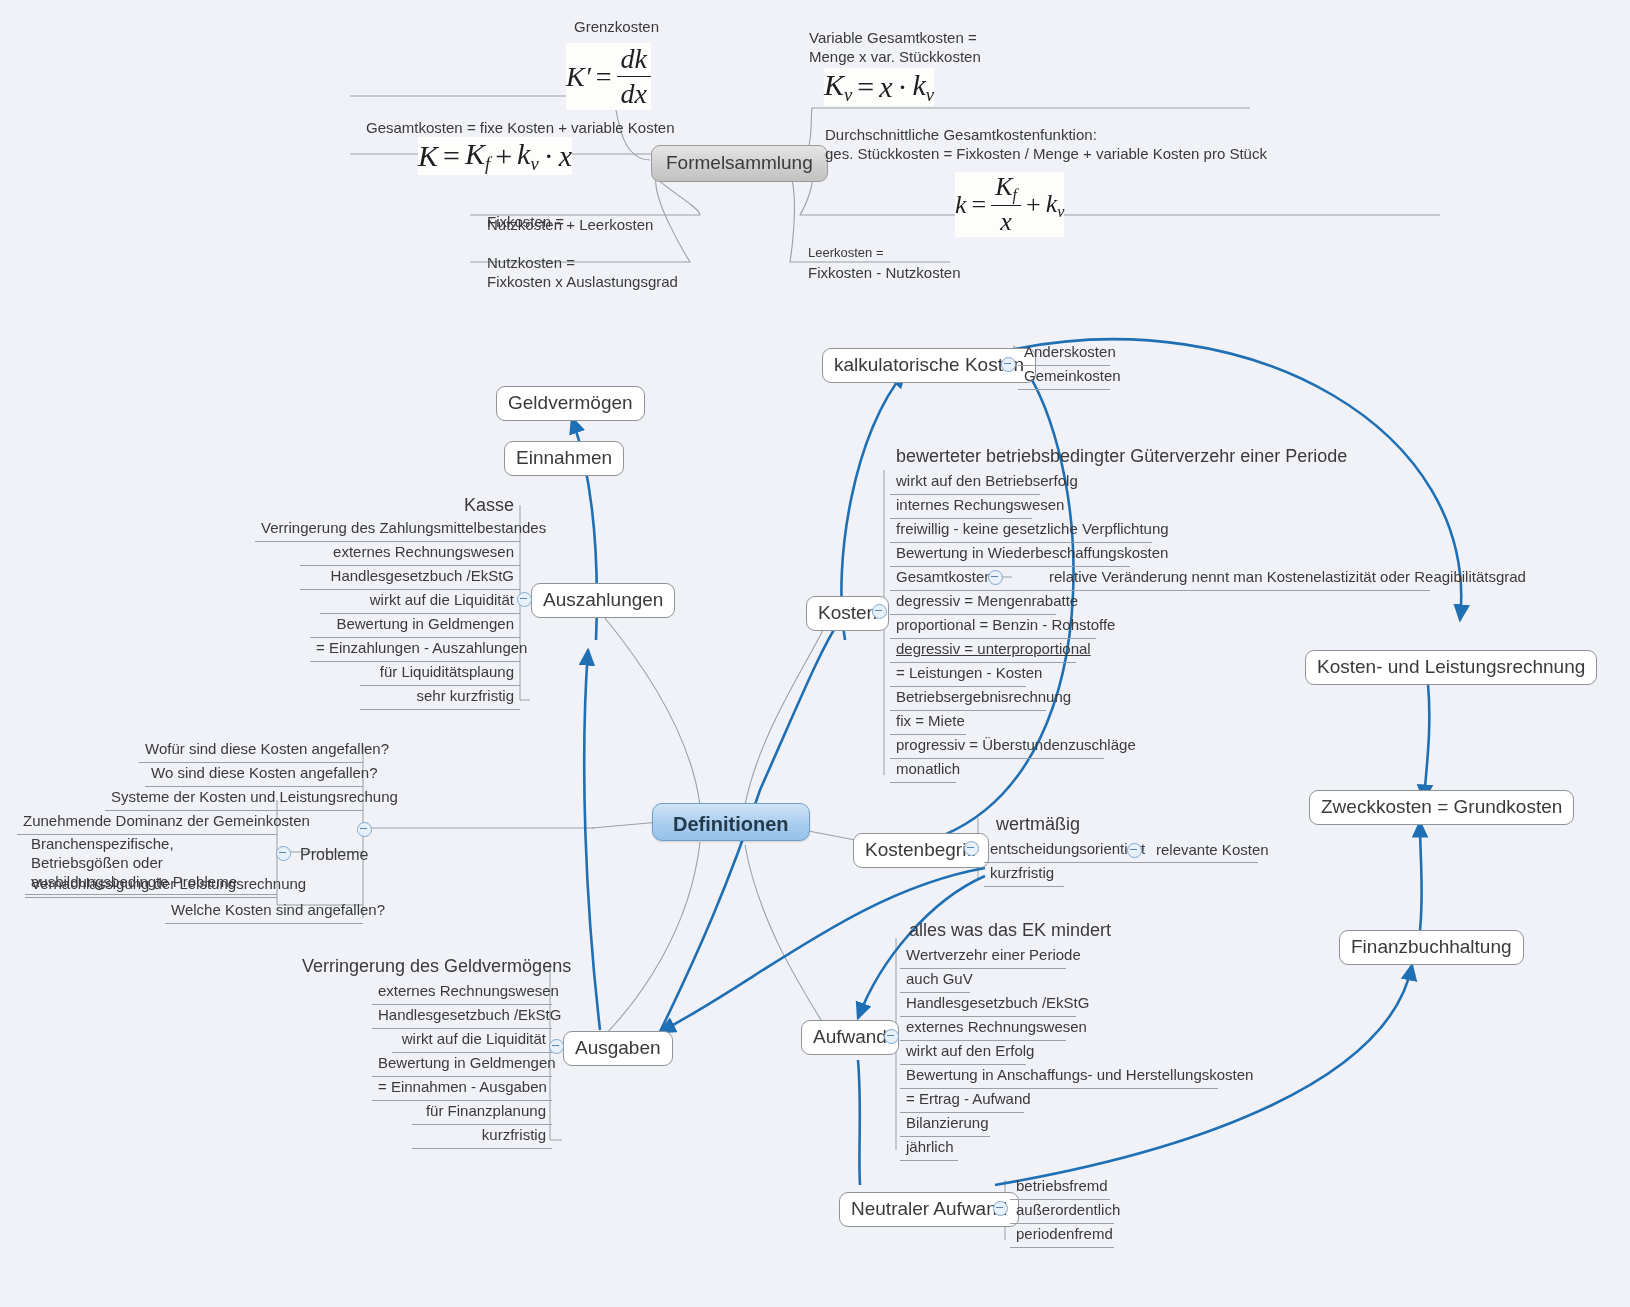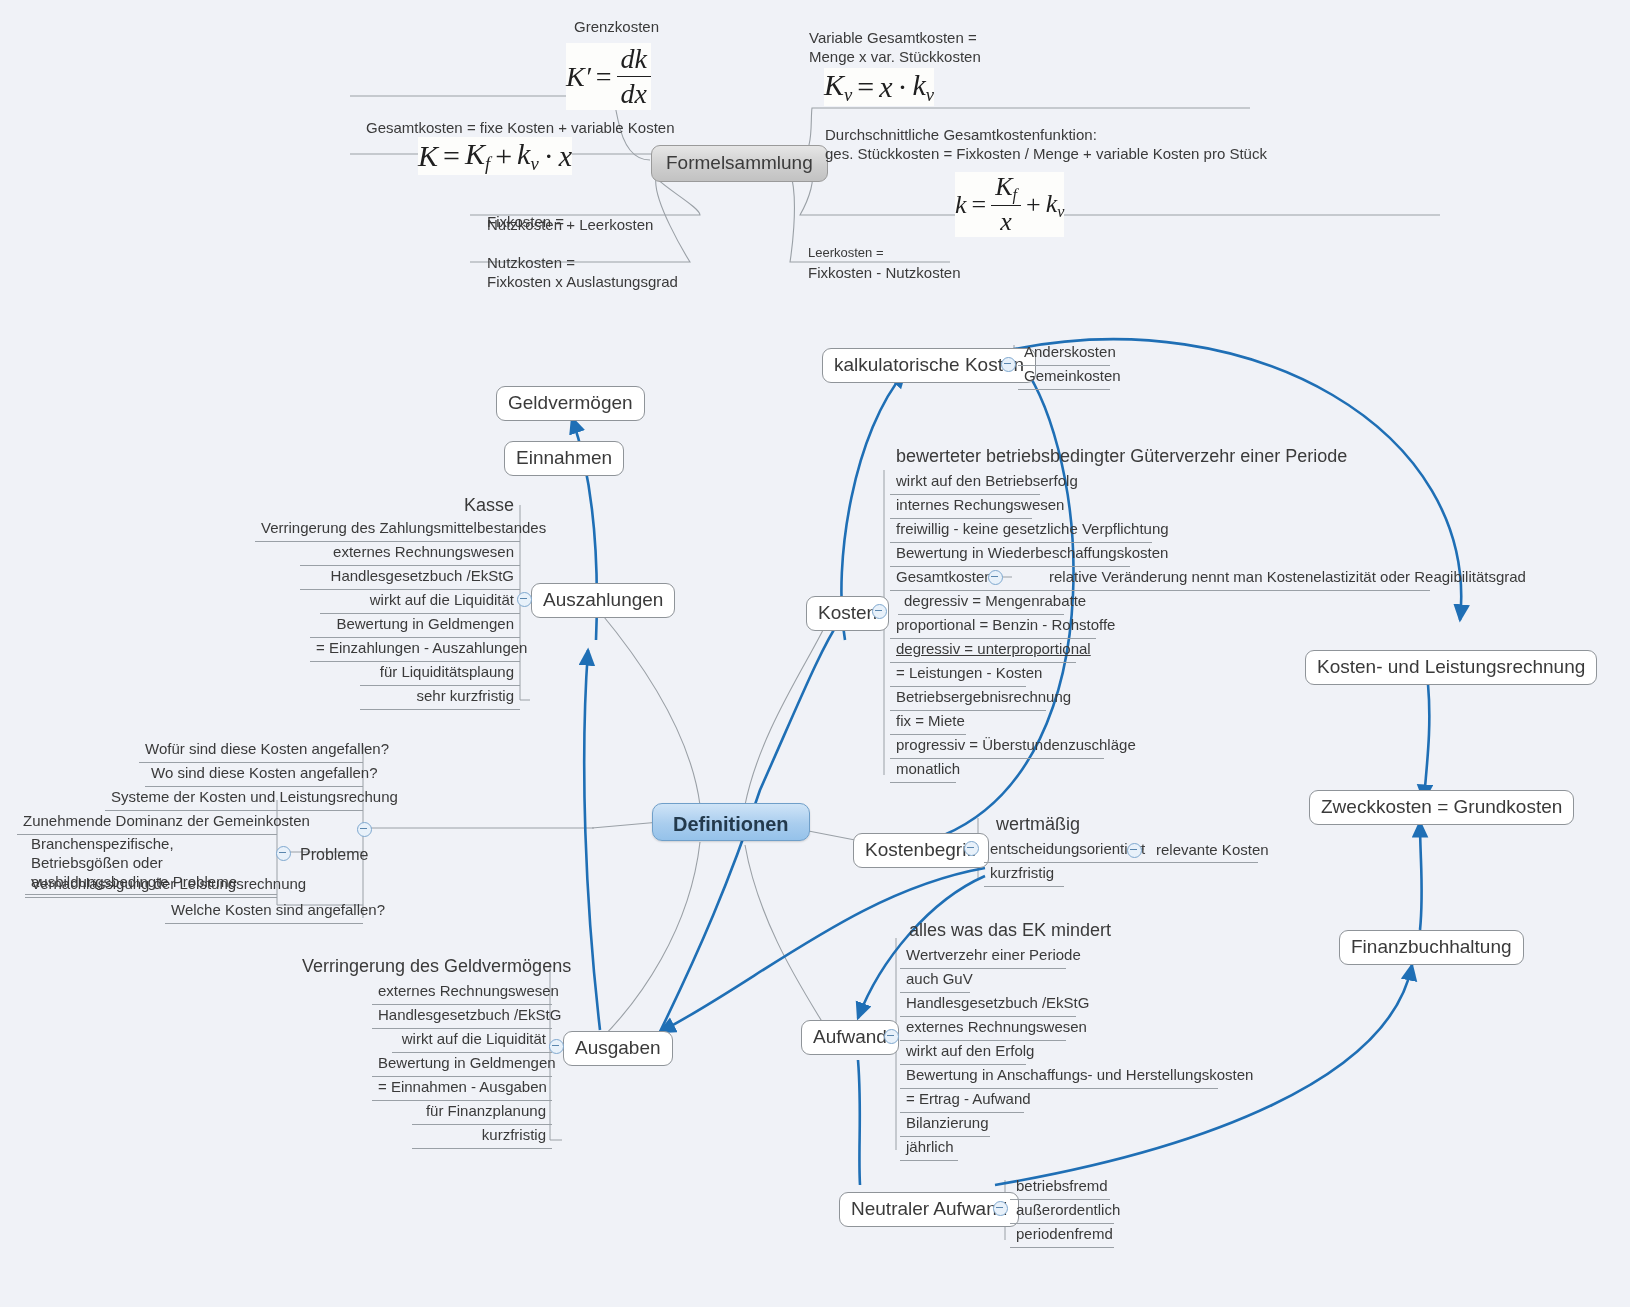--- a/index.html
+++ b/index.html
@@ -305,21 +305,21 @@
 
 <div class="knob" style="left:872px;top:604px;"></div>
 <div class="leaf big nb" style="left:890px;top:443px;width:410px;">bewerteter betriebsbedingter Güterverzehr einer Periode</div>
 <div class="leaf" style="left:890px;top:470px;width:150px;">wirkt auf den Betriebserfolg</div>
 <div class="leaf" style="left:890px;top:494px;width:142px;">internes Rechungswesen</div>
 <div class="leaf" style="left:890px;top:518px;width:262px;">freiwillig - keine gesetzliche Verpflichtung</div>
 <div class="leaf" style="left:890px;top:542px;width:240px;">Bewertung in Wiederbeschaffungskosten</div>
 <div class="leaf" style="left:890px;top:566px;width:540px;">Gesamtkosten</div>
 <div class="leaf nb" style="left:1012px;top:566px;font-size:15px;border-bottom:none;margin-left:31px;">relative Veränderung nennt man Kostenelastizität oder Reagibilitätsgrad</div>
 <div class="knob" style="left:988px;top:570px;"></div>
-<div class="leaf" style="left:890px;top:590px;width:166px;margin-left:8px;">degressiv = Mengenrabatte</div>
+<div class="leaf" style="left:890px;top:590px;width:166px;">degressiv = Mengenrabatte</div>
 <div class="leaf" style="left:890px;top:614px;width:206px;">proportional = Benzin - Rohstoffe</div>
 <div class="leaf" style="left:890px;top:638px;width:186px;text-decoration:underline;">degressiv = unterproportional</div>
 <div class="leaf" style="left:890px;top:662px;width:136px;">= Leistungen - Kosten</div>
 <div class="leaf" style="left:890px;top:686px;width:156px;">Betriebsergebnisrechnung</div>
 <div class="leaf" style="left:890px;top:710px;width:76px;">fix = Miete</div>
 <div class="leaf" style="left:890px;top:734px;width:214px;">progressiv = Überstundenzuschläge</div>
 <div class="leaf" style="left:890px;top:758px;width:66px;">monatlich</div>
 
 <div class="knob" style="left:1001px;top:357px;"></div>
 <div class="leaf" style="left:1018px;top:341px;width:92px;">Anderskosten</div>

